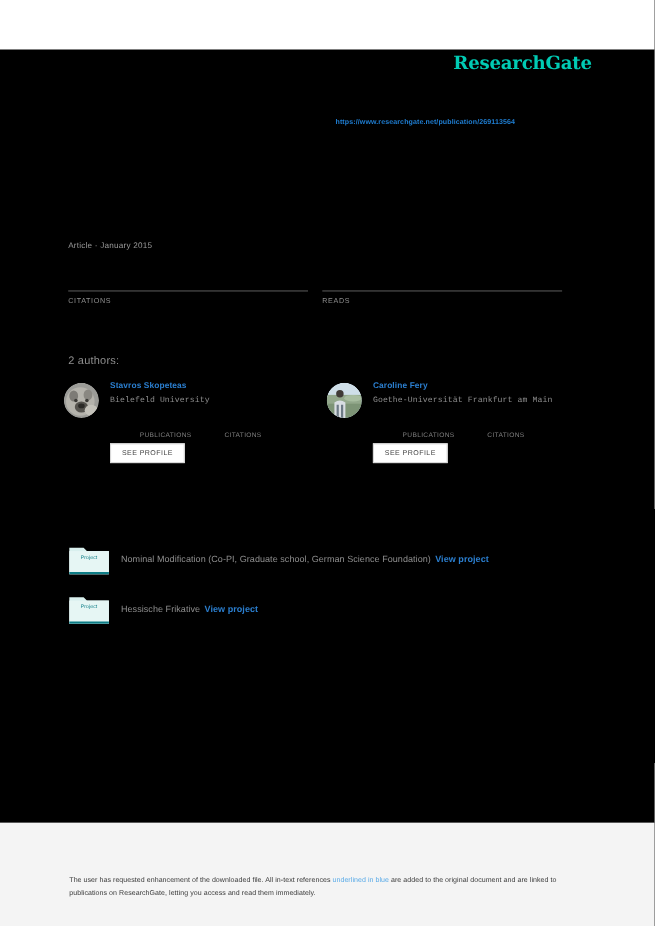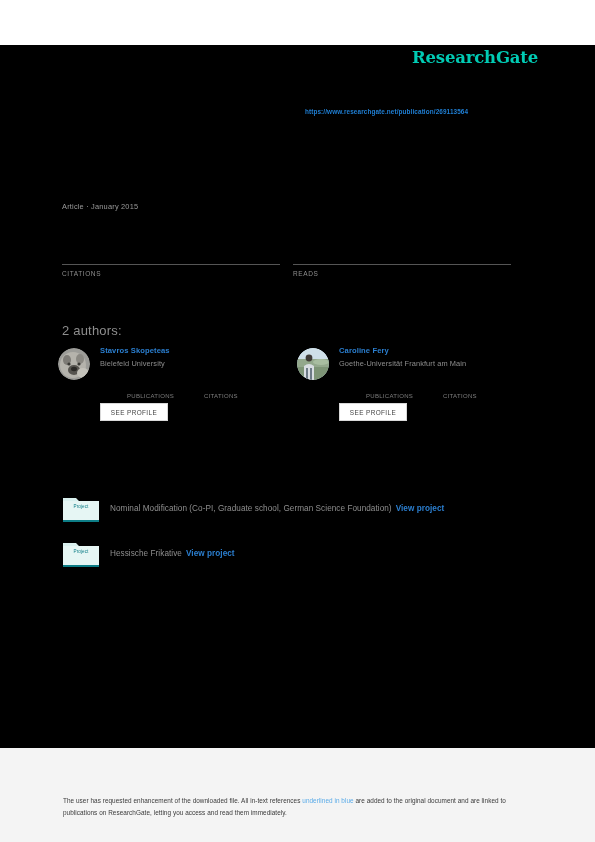--- a/index.html
+++ b/index.html
@@ -59,21 +59,21 @@
     font-weight: bold;
     color: #1f7fd4;
     letter-spacing: 0.1px;
     white-space: nowrap;
   }
 
   
   .article-meta {
     position: absolute;
     left: 62px;
-    top: 202px;
+    top: 218px;
     font-size: 7.4px;
     color: #9a9a9a;
     letter-spacing: 0.2px;
   }
 
   
   .stats {
     position: absolute;
     left: 62px;
     top: 252px;
@@ -103,21 +103,21 @@
     font-size: 6.5px;
     color: #8e8e8e;
     letter-spacing: 0.6px;
   }
 
   
   .authors-heading {
     position: absolute;
     left: 62px;
     top: 323px;
-    font-size: 13px;
+    font-size: 10px;
     color: #8e8e8e;
     letter-spacing: 0.2px;
   }
   .author-card {
     position: absolute;
     top: 345px;
     width: 240px;
     height: 88px;
   }
   .author-card.first  { left: 58px; }
@@ -146,20 +146,21 @@
     color: #2b7fd0;
     letter-spacing: 0.1px;
     line-height: 11px;
   }
   .author-affil {
     margin-top: 3px;
     font-size: 7.4px;
     color: #8e8e8e;
     letter-spacing: 0.1px;
     line-height: 10px;
+    font-family: Liberation Mono, monospace;
   }
 
   .author-stats {
     position: absolute;
     left: 42px;
     top: 38px;
     width: 200px;
     height: 20px;
   }
   .astat {

